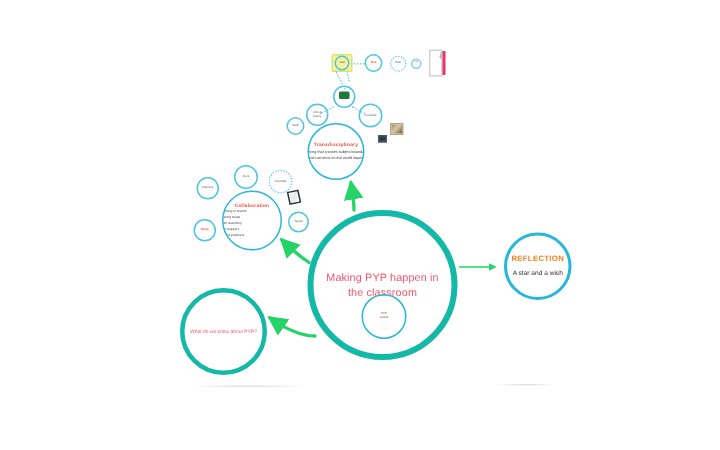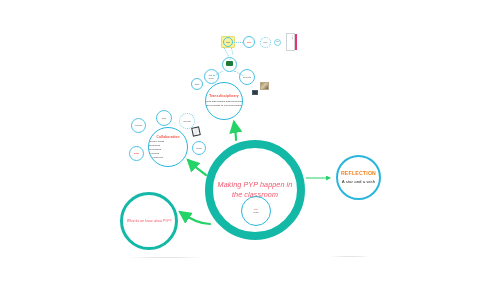--- a/index.html
+++ b/index.html
@@ -30,21 +30,21 @@
     box-sizing: border-box;
     background: transparent;
     display: flex;
     flex-direction: column;
     align-items: center;
     justify-content: center;
     text-align: center;
     overflow: hidden;
   }
 
-  .ring-main   { border: 8px solid #14b8a6; font-style: italic; }
+  .ring-main   { border: 4px solid #14b8a6; }
   .ring-mid    { border: 1.6px solid #29b6dc; }
   .ring-small  { border: 1px solid #4ec3e4; }
   .ring-tiny   { border: 0.8px solid #7ad3ea; }
   .ring-dotted { border: 1px dotted #6fcde8; }
 
   
   .title-main {
     color: #f2556c;
     font-size: 7.2px;
     line-height: 1.45;

